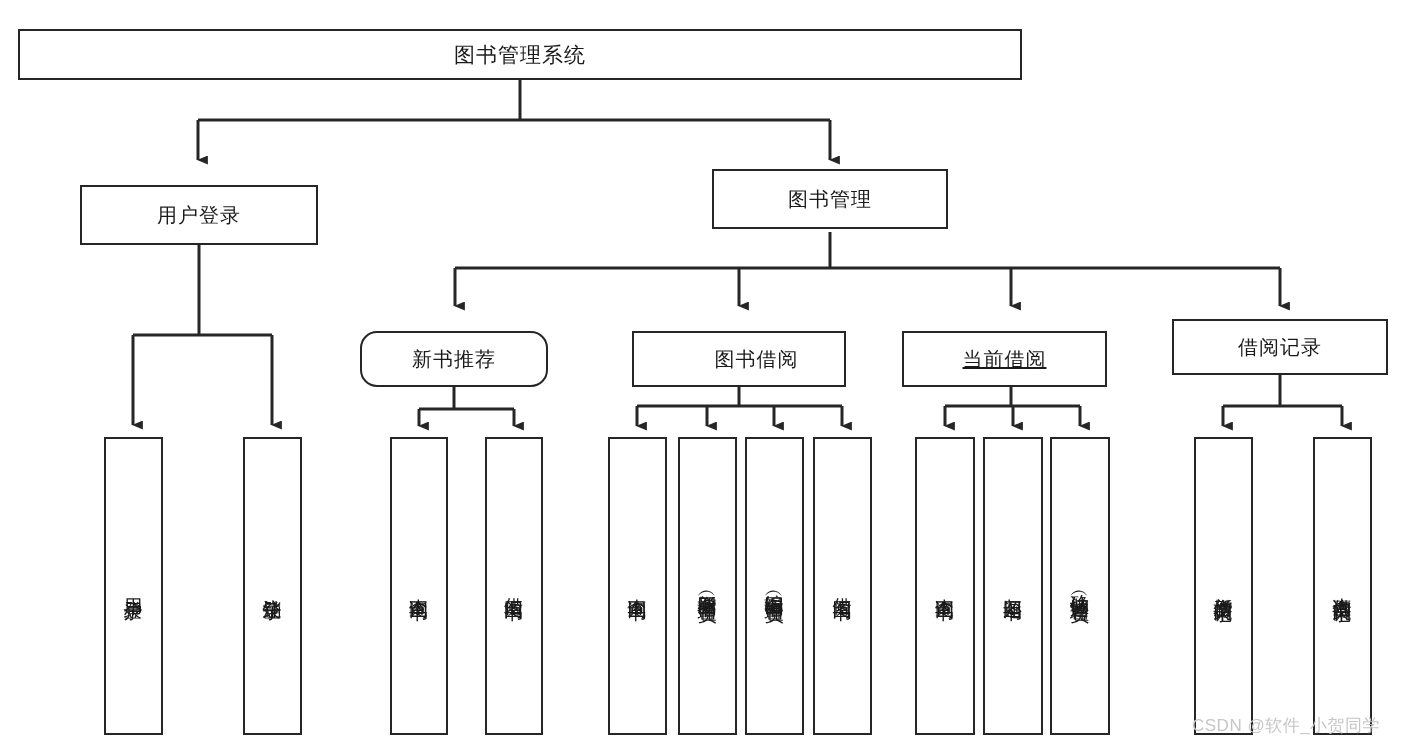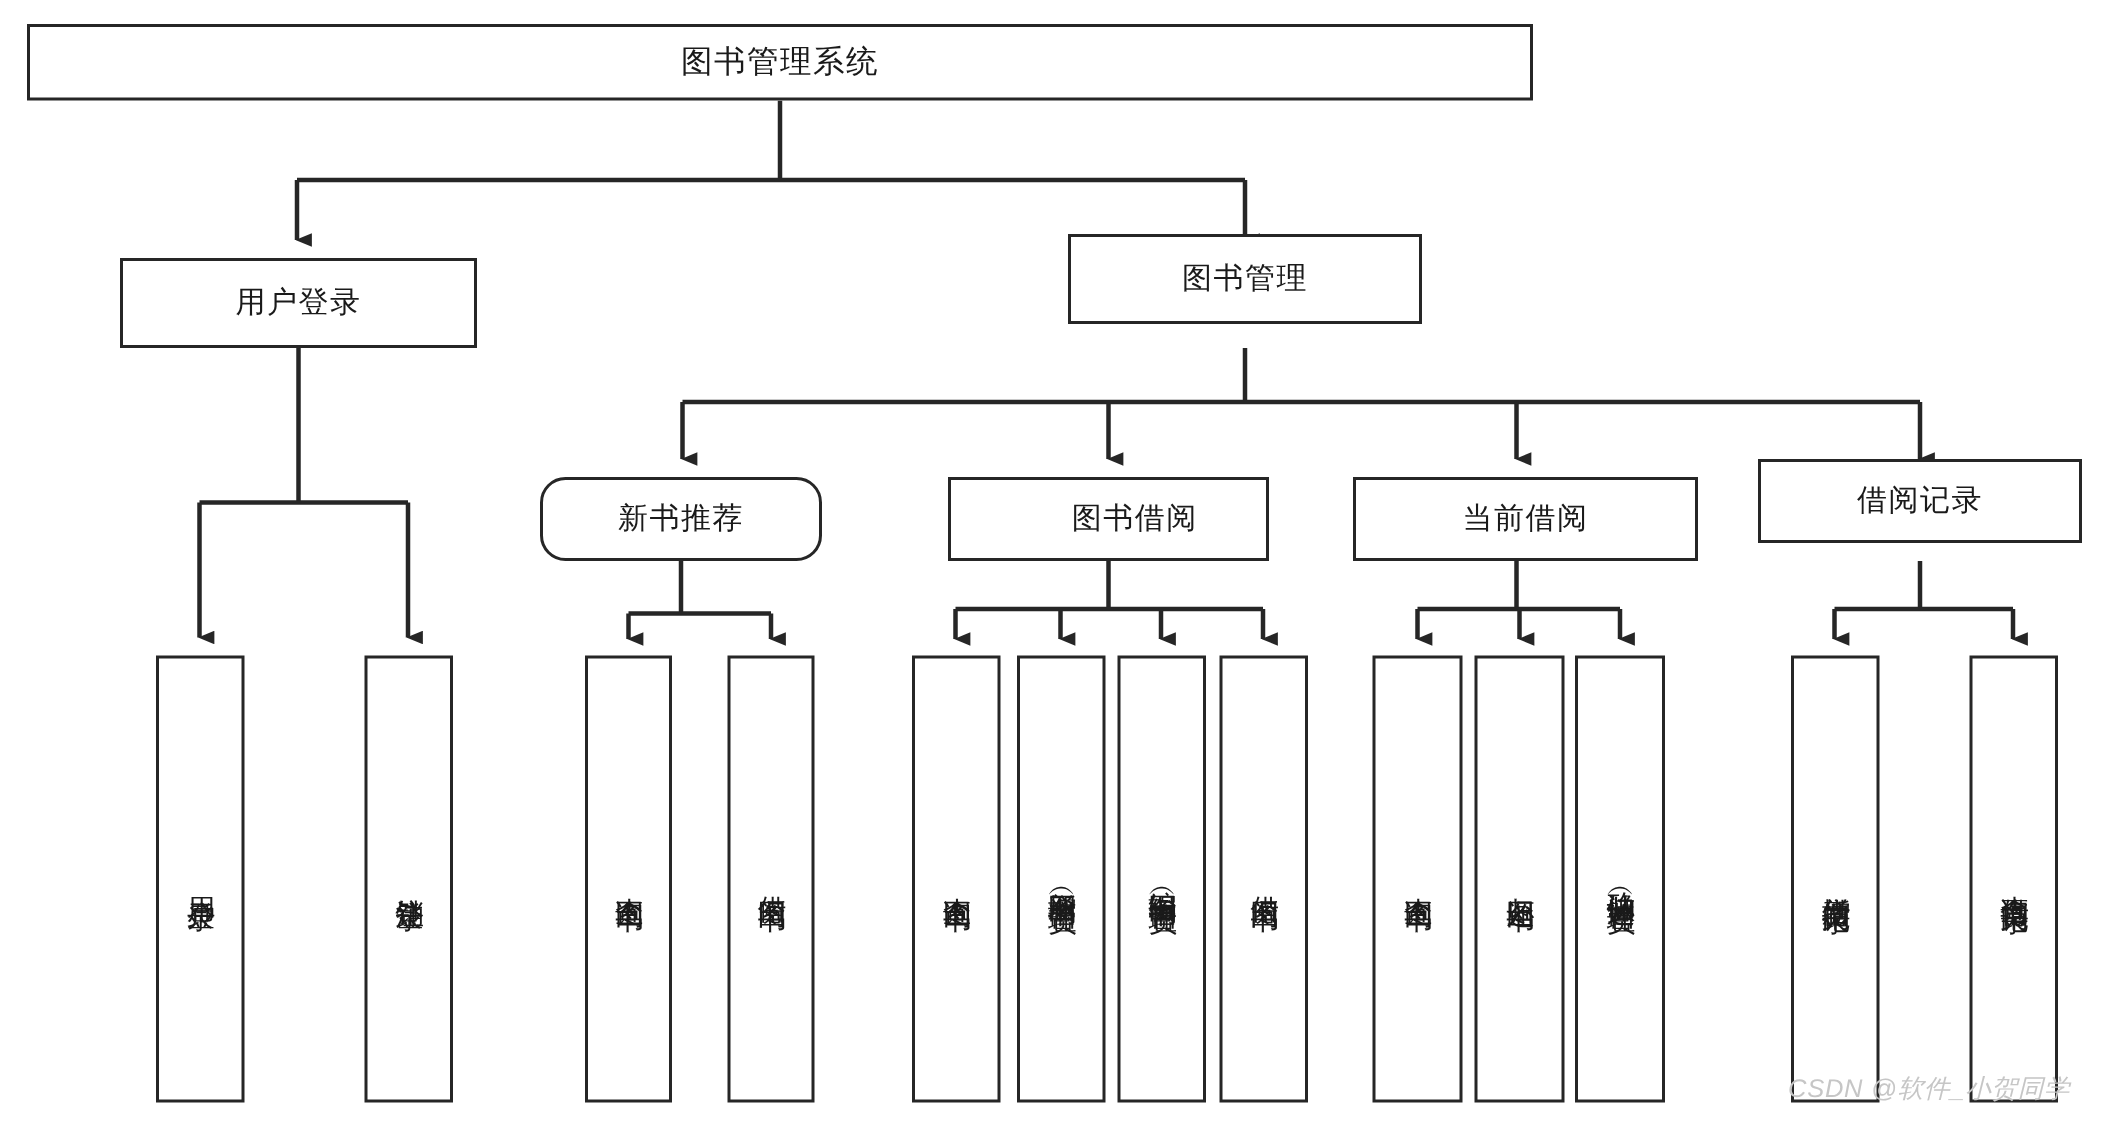--- a/index.html
+++ b/index.html
@@ -33,20 +33,21 @@
     background: #ffffff;
     display: flex;
     align-items: center;
     justify-content: center;
     color: #1a1a1a;
   }
   .node.horiz {
     font-size: 20px;
     letter-spacing: 1px;
     line-height: 1.2;
+    margin-top: 13px;
   }
   .node.vert {
     font-size: 19px;
     line-height: 1.22;
     letter-spacing: 1.5px;
     writing-mode: vertical-rl;
     text-orientation: upright;
     padding: 6px 0;
     text-align: center;
   }
@@ -55,21 +56,20 @@
   }
   .watermark {
     position: absolute;
     left: 1192px;
     top: 714px;
     font-size: 17px;
     color: #c6c6c6;
     white-space: nowrap;
     letter-spacing: 0.5px;
     font-family: "Liberation Sans", "DejaVu Sans", sans-serif;
-    font-style: italic;
   }
 </style>
 </head>
 <body>
 
 <div id="canvas">
 
   <svg id="edges" viewBox="0 0 1405 747" xmlns="http://www.w3.org/2000/svg">
     <defs>
       <marker id="arrow" viewBox="0 0 10 12" refX="5" refY="11" markerWidth="9" markerHeight="11" orient="auto-start-reverse" markerUnits="userSpaceOnUse">
@@ -120,21 +120,21 @@
     </g>
   </svg>
 
   <div class="node horiz root" style="left:18px;top:16px;width:1004px;height:51px;">图书管理系统</div>
 
   <div class="node horiz" style="left:80px;top:172px;width:238px;height:60px;">用户登录</div>
   <div class="node horiz" style="left:712px;top:156px;width:236px;height:60px;">图书管理</div>
 
   <div class="node horiz" style="left:360px;top:318px;width:188px;height:56px;border-radius:17px;">新书推荐</div>
   <div class="node horiz" style="left:632px;top:318px;width:214px;height:56px;padding-left:35px;">图书借阅</div>
-  <div class="node horiz" style="left:902px;top:318px;width:230px;height:56px;">当前借阅</div>
+  <div class="node horiz" style="left:902px;top:318px;width:205px;height:56px;text-decoration:underline;">当前借阅</div>
   <div class="node horiz" style="left:1172px;top:306px;width:216px;height:56px;">借阅记录</div>
 
   <div class="node vert" style="left:104px;top:437px;width:59px;height:298px;">用户登录</div>
   <div class="node vert" style="left:243px;top:437px;width:59px;height:298px;">注销登录</div>
 
   <div class="node vert" style="left:390px;top:437px;width:58px;height:298px;">查询图书</div>
   <div class="node vert" style="left:485px;top:437px;width:58px;height:298px;">借阅图书</div>
 
   <div class="node vert" style="left:608px;top:437px;width:59px;height:298px;">查询图书</div>
   <div class="node vert" style="left:678px;top:437px;width:59px;height:298px;">新增图书（管理员）</div>

